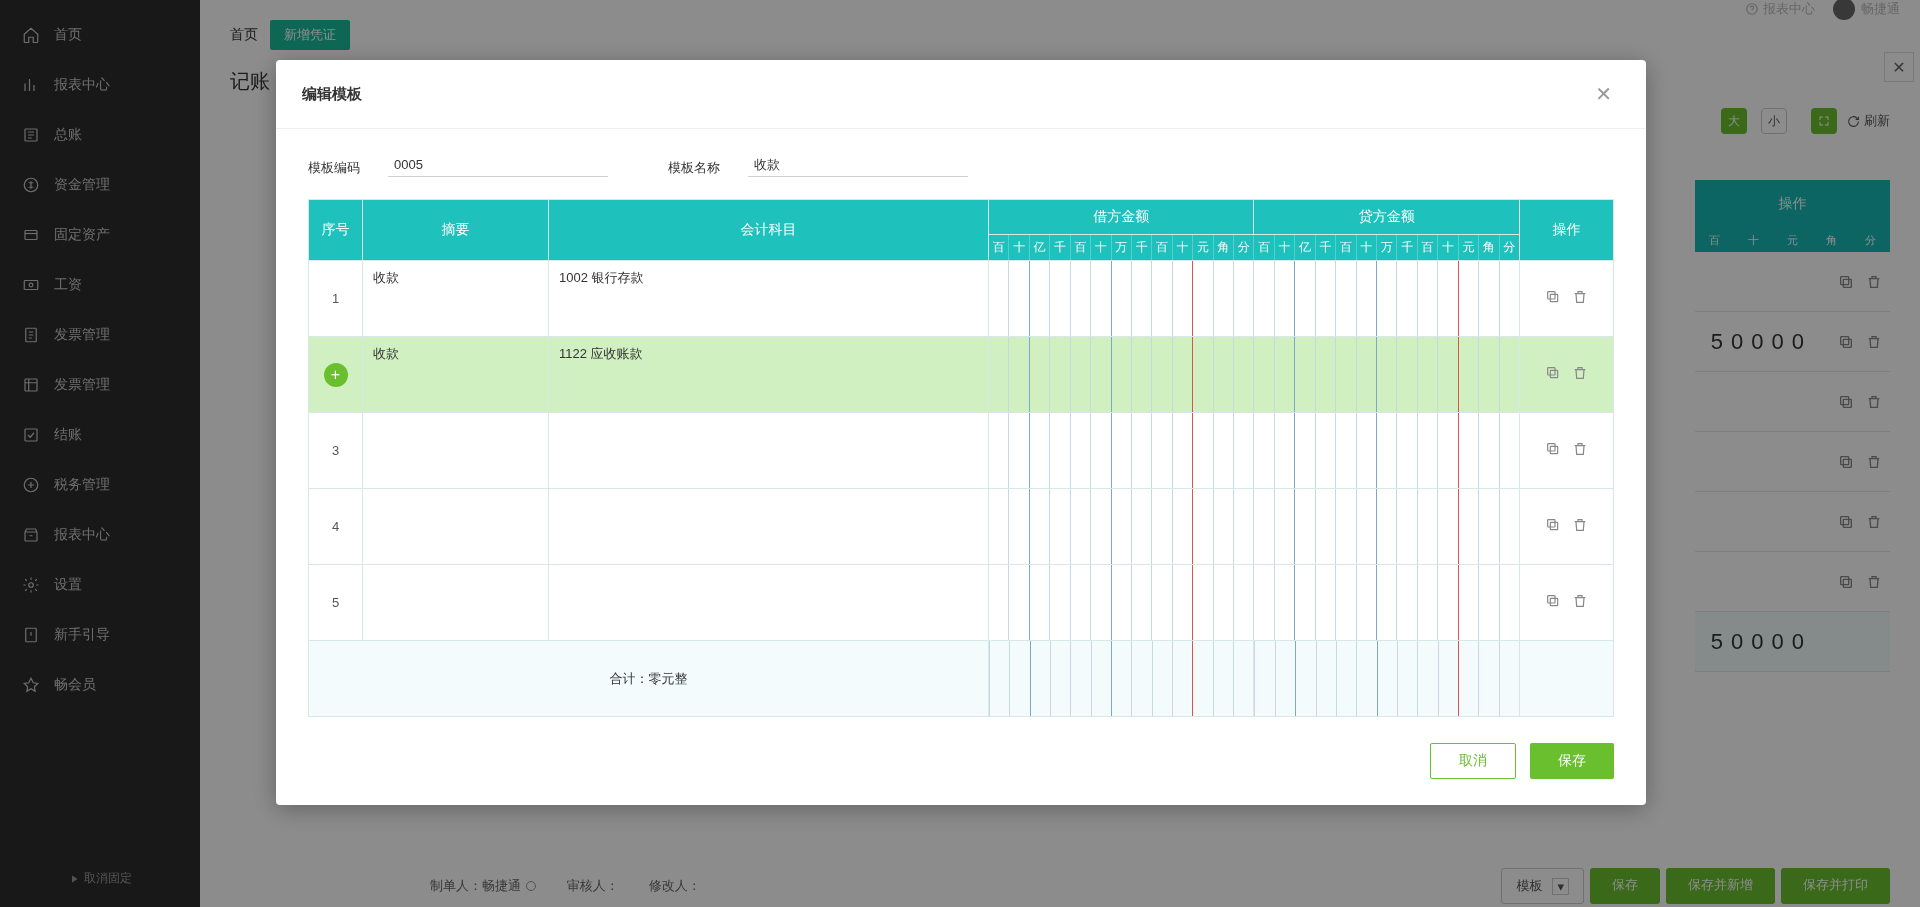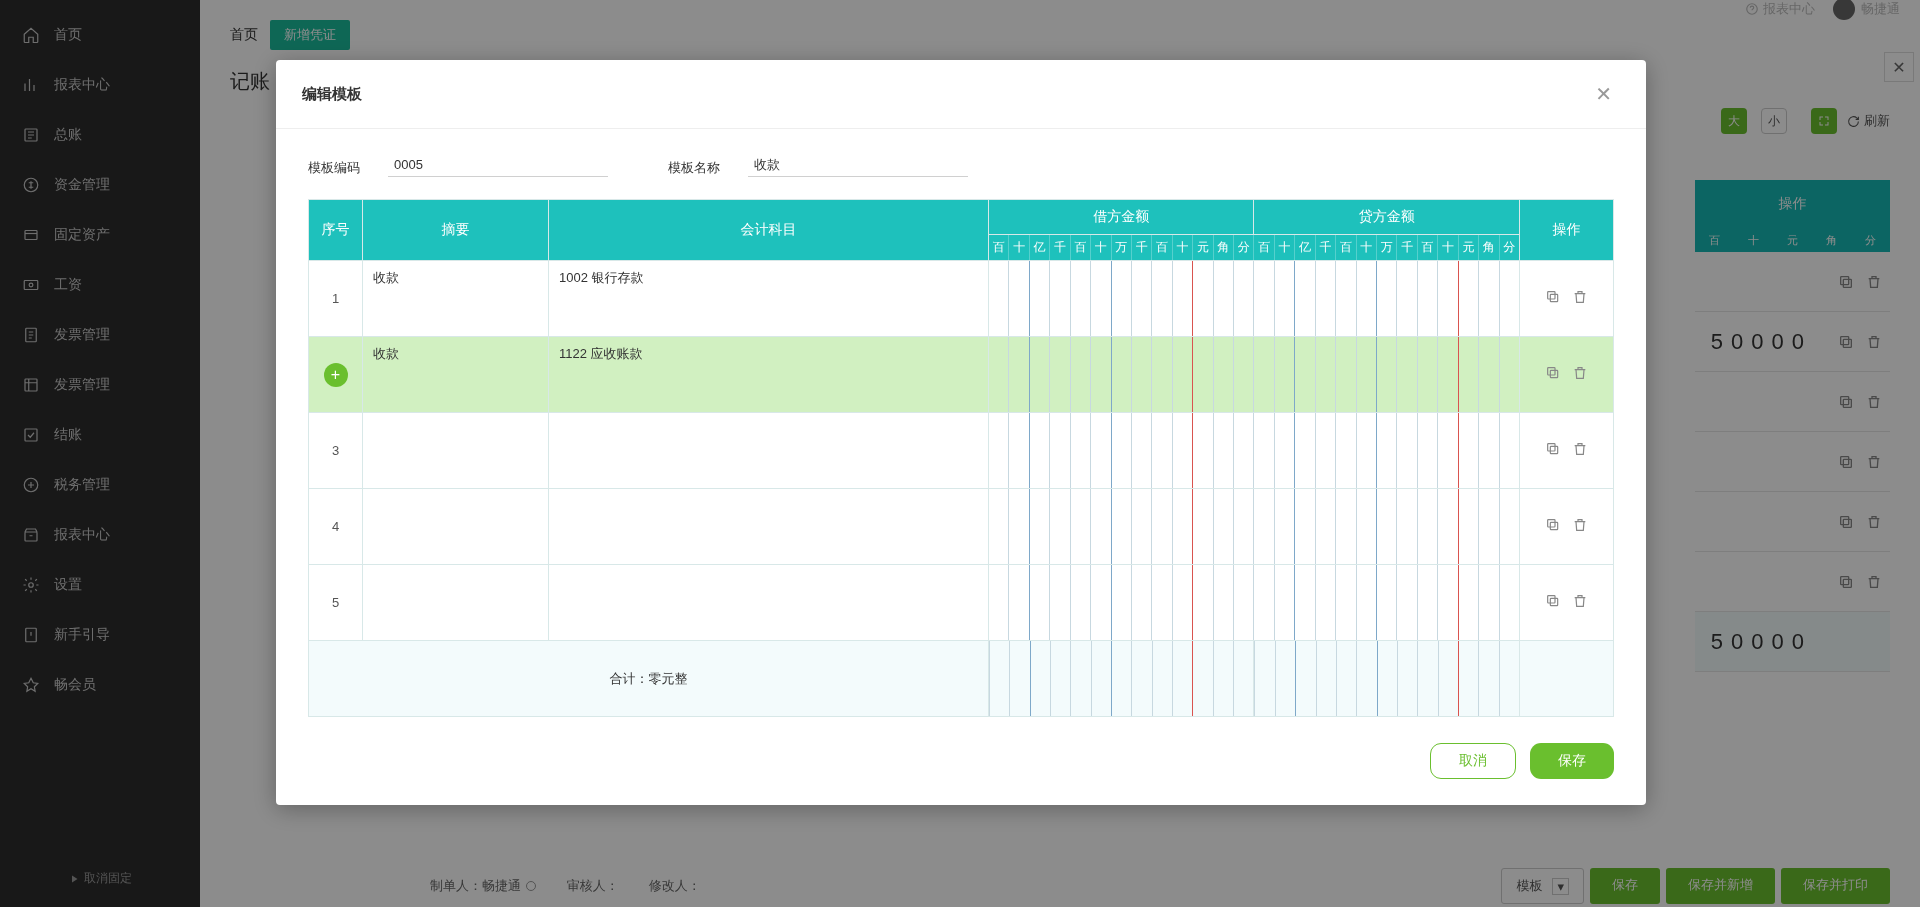--- a/index.html
+++ b/index.html
@@ -78,21 +78,21 @@
     .amount-group th.digit-h { border-left: 1px solid rgba(255,255,255,0.25); border-right:none; }
 
     .add-row-btn { position: absolute; left: 50%; top:50%; transform:translate(-50%,-50%); width: 24px; height: 24px; border-radius: 50%; background: #6abf2e; color: #fff; display: flex; align-items: center; justify-content: center; font-size: 16px; cursor: pointer; }
 
     
     .sum-row td { background: #f3fbfc; height: 78px; font-size: 15px; color: #333; }
     .sum-row .sum-text { padding: 0 18px; vertical-align: middle !important; text-align: center; }
 
     
     .modal-footer { display: flex; justify-content: flex-end; gap: 14px; padding: 18px 32px 26px; }
-    .btn { padding: 8px 28px; border-radius: 11px; font-size: 14px; cursor: pointer; border: none; }
+    .btn { padding: 8px 28px; border-radius: 2px; font-size: 14px; cursor: pointer; border: none; }
     .btn-cancel { background: #fff; border: 1px solid #6abf2e; color: #6abf2e; }
     .btn-save { background: #6abf2e; color: #fff; }
 
     
     svg { display: block; }
     .sidebar .icon svg { stroke: #c8c8c8; fill:none; stroke-width:1.6; }
 
     
     .bg-topright { position:absolute; right:30px; top:108px; display:flex; align-items:center; gap:10px; color:#666; font-size:13px;}
     .bg-attachment { position:absolute; right:30px; top:196px; display:flex; align-items:center; gap:8px; font-size:13px; color:#555;}

